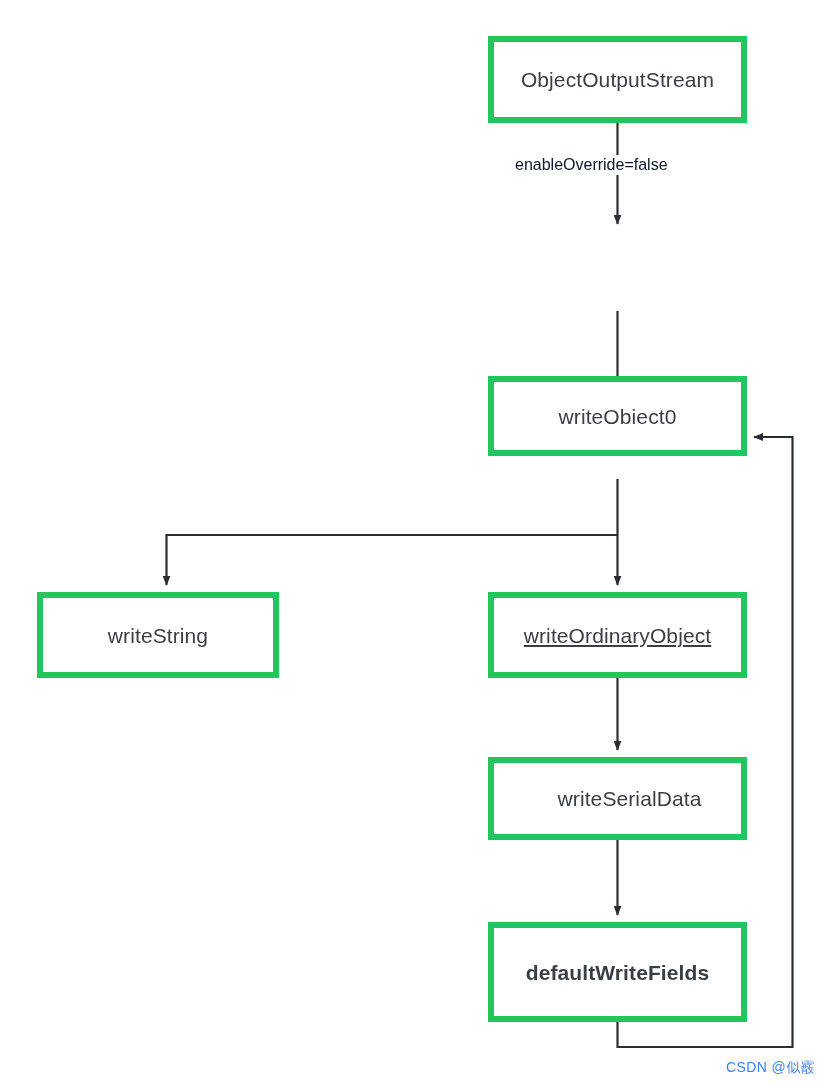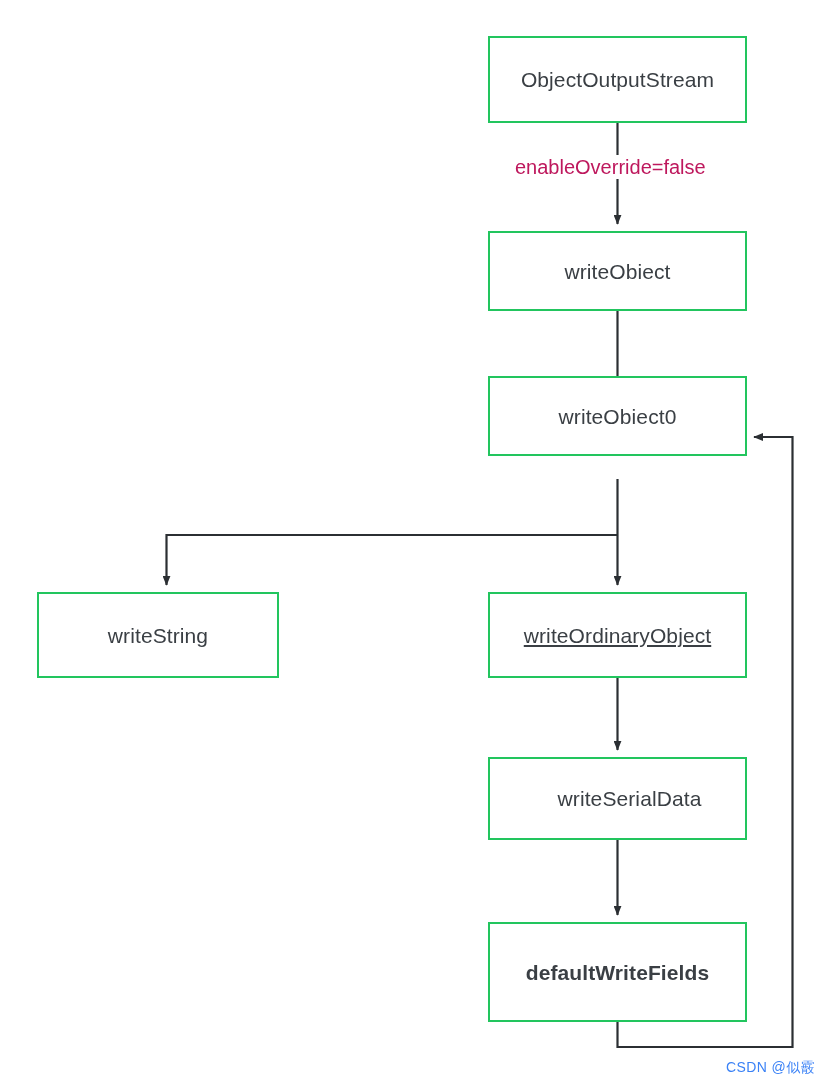--- a/index.html
+++ b/index.html
@@ -21,35 +21,35 @@
   #flow-svg {
     position: absolute;
     left: 0;
     top: 0;
     width: 829px;
     height: 1087px;
   }
   .node-box {
     position: absolute;
     box-sizing: border-box;
-    border: 2px solid #22c55e;
+    border: 6px solid #22c55e;
     background: #ffffff;
     display: flex;
     align-items: center;
     justify-content: center;
     color: #3a3f44;
     font-size: 21px;
     letter-spacing: 0.1px;
     line-height: 1;
     white-space: nowrap;
   }
   .edge-label {
     position: absolute;
-    color: #be185d;
-    font-size: 20px;
+    color: #0f172a;
+    font-size: 16px;
     line-height: 1;
     white-space: nowrap;
     background: #ffffff;
     padding: 2px 5px;
   }
   .watermark {
     position: absolute;
     right: 14px;
     bottom: 10px;
     color: #3b82f6;
@@ -101,23 +101,20 @@
   </svg>
 
   <div class="node-box" style="left:488px; top:36px; width:259px; height:87px;">
     <span>ObjectOutputStream</span>
   </div>
 
   <div class="edge-label" style="left:510px; top:155px;">
     <span>enableOverride=false</span>
   </div>
 
-  <div class="node-box" style="left:488px; top:231px; width:259px; height:80px;">
-    <span>writeObiect</span>
-  </div>
 
   <div class="node-box" style="left:488px; top:376px; width:259px; height:80px;">
     <span>writeObiect0</span>
   </div>
 
   <div class="node-box" style="left:37px; top:592px; width:242px; height:86px;">
     <span>writeString</span>
   </div>
 
   <div class="node-box" style="left:488px; top:592px; width:259px; height:86px;text-decoration:underline;">

